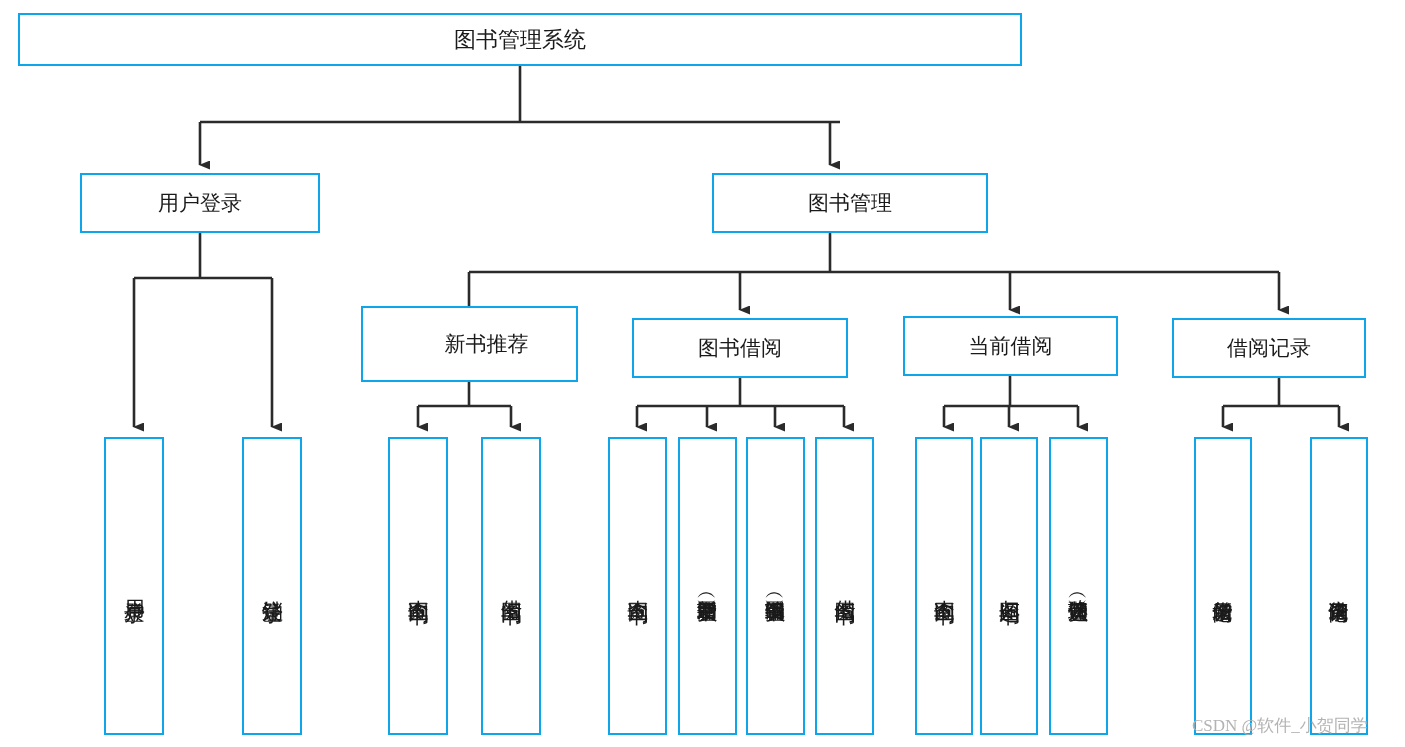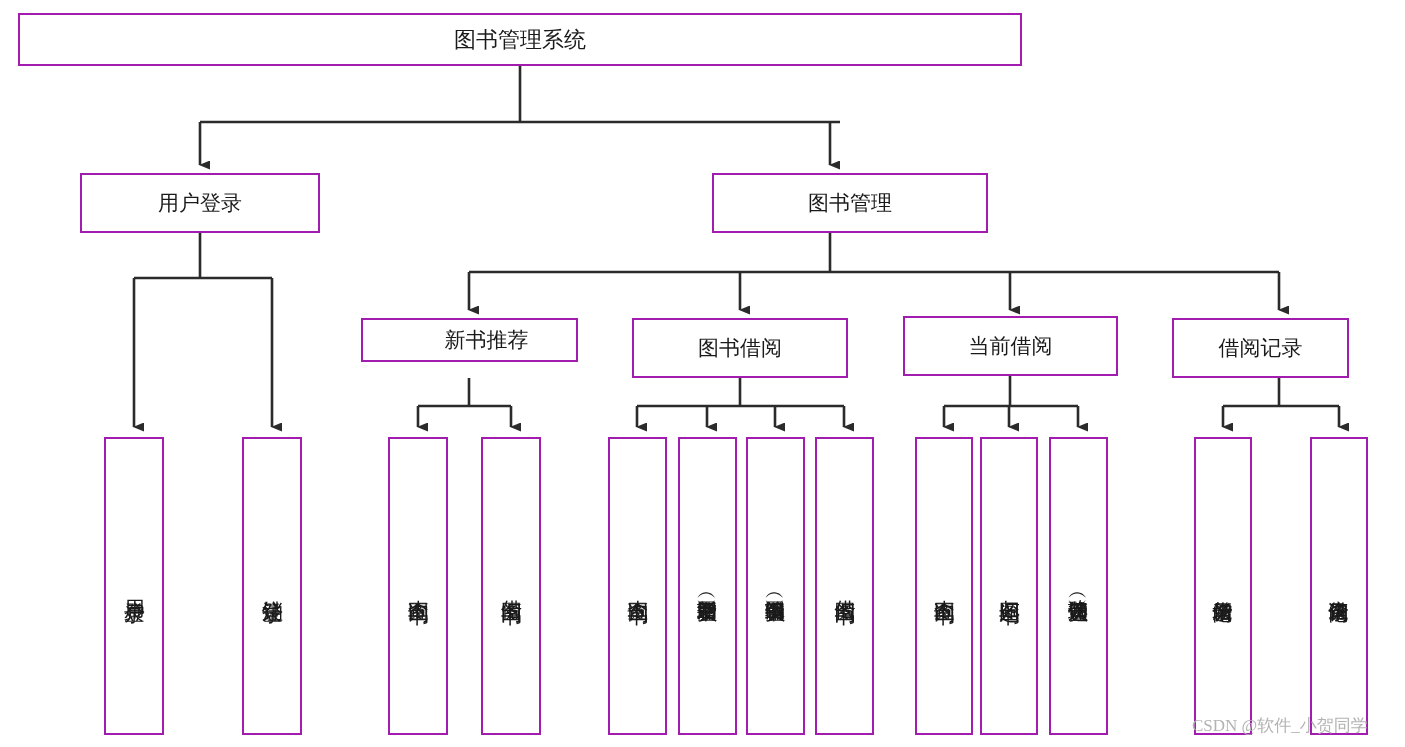--- a/index.html
+++ b/index.html
@@ -24,21 +24,21 @@
     left: 0;
     top: 0;
     width: 1405px;
     height: 747px;
     pointer-events: none;
   }
   .node {
     position: absolute;
     box-sizing: border-box;
     background: #ffffff;
-    border: 2px solid #a21caf;
+    border: 2px solid #0ea5e9;
     display: flex;
     align-items: center;
     justify-content: center;
     overflow: hidden;
   }
   .node .label {
     color: #1a1a1a;
     text-align: center;
     line-height: 1.18;
     white-space: nowrap;
@@ -134,30 +134,30 @@
     <span class="label">图书管理系统</span>
   </div>
 
   <div class="node horizontal" style="left:80px; top:173px; width:240px; height:60px;">
     <span class="label">用户登录</span>
   </div>
   <div class="node horizontal" style="left:712px; top:173px; width:276px; height:60px;">
     <span class="label">图书管理</span>
   </div>
 
-  <div class="node horizontal" style="left:361px; top:318px; width:217px; height:44px;padding-left:34px;">
+  <div class="node horizontal" style="left:361px; top:306px; width:217px; height:76px;padding-left:34px;">
     <span class="label">新书推荐</span>
   </div>
   <div class="node horizontal" style="left:903px; top:316px; width:215px; height:60px;">
     <span class="label">当前借阅</span>
   </div>
   <div class="node horizontal" style="left:632px; top:318px; width:216px; height:60px;">
     <span class="label">图书借阅</span>
   </div>
-  <div class="node horizontal" style="left:1172px; top:318px; width:177px; height:60px;">
+  <div class="node horizontal" style="left:1172px; top:318px; width:194px; height:60px;">
     <span class="label">借阅记录</span>
   </div>
 
   <div class="node vertical" style="left:104px; top:437px; width:60px; height:298px;">
     <span class="label">用户登录</span>
   </div>
   <div class="node vertical" style="left:242px; top:437px; width:60px; height:298px;">
     <span class="label">注销登录</span>
   </div>
 

